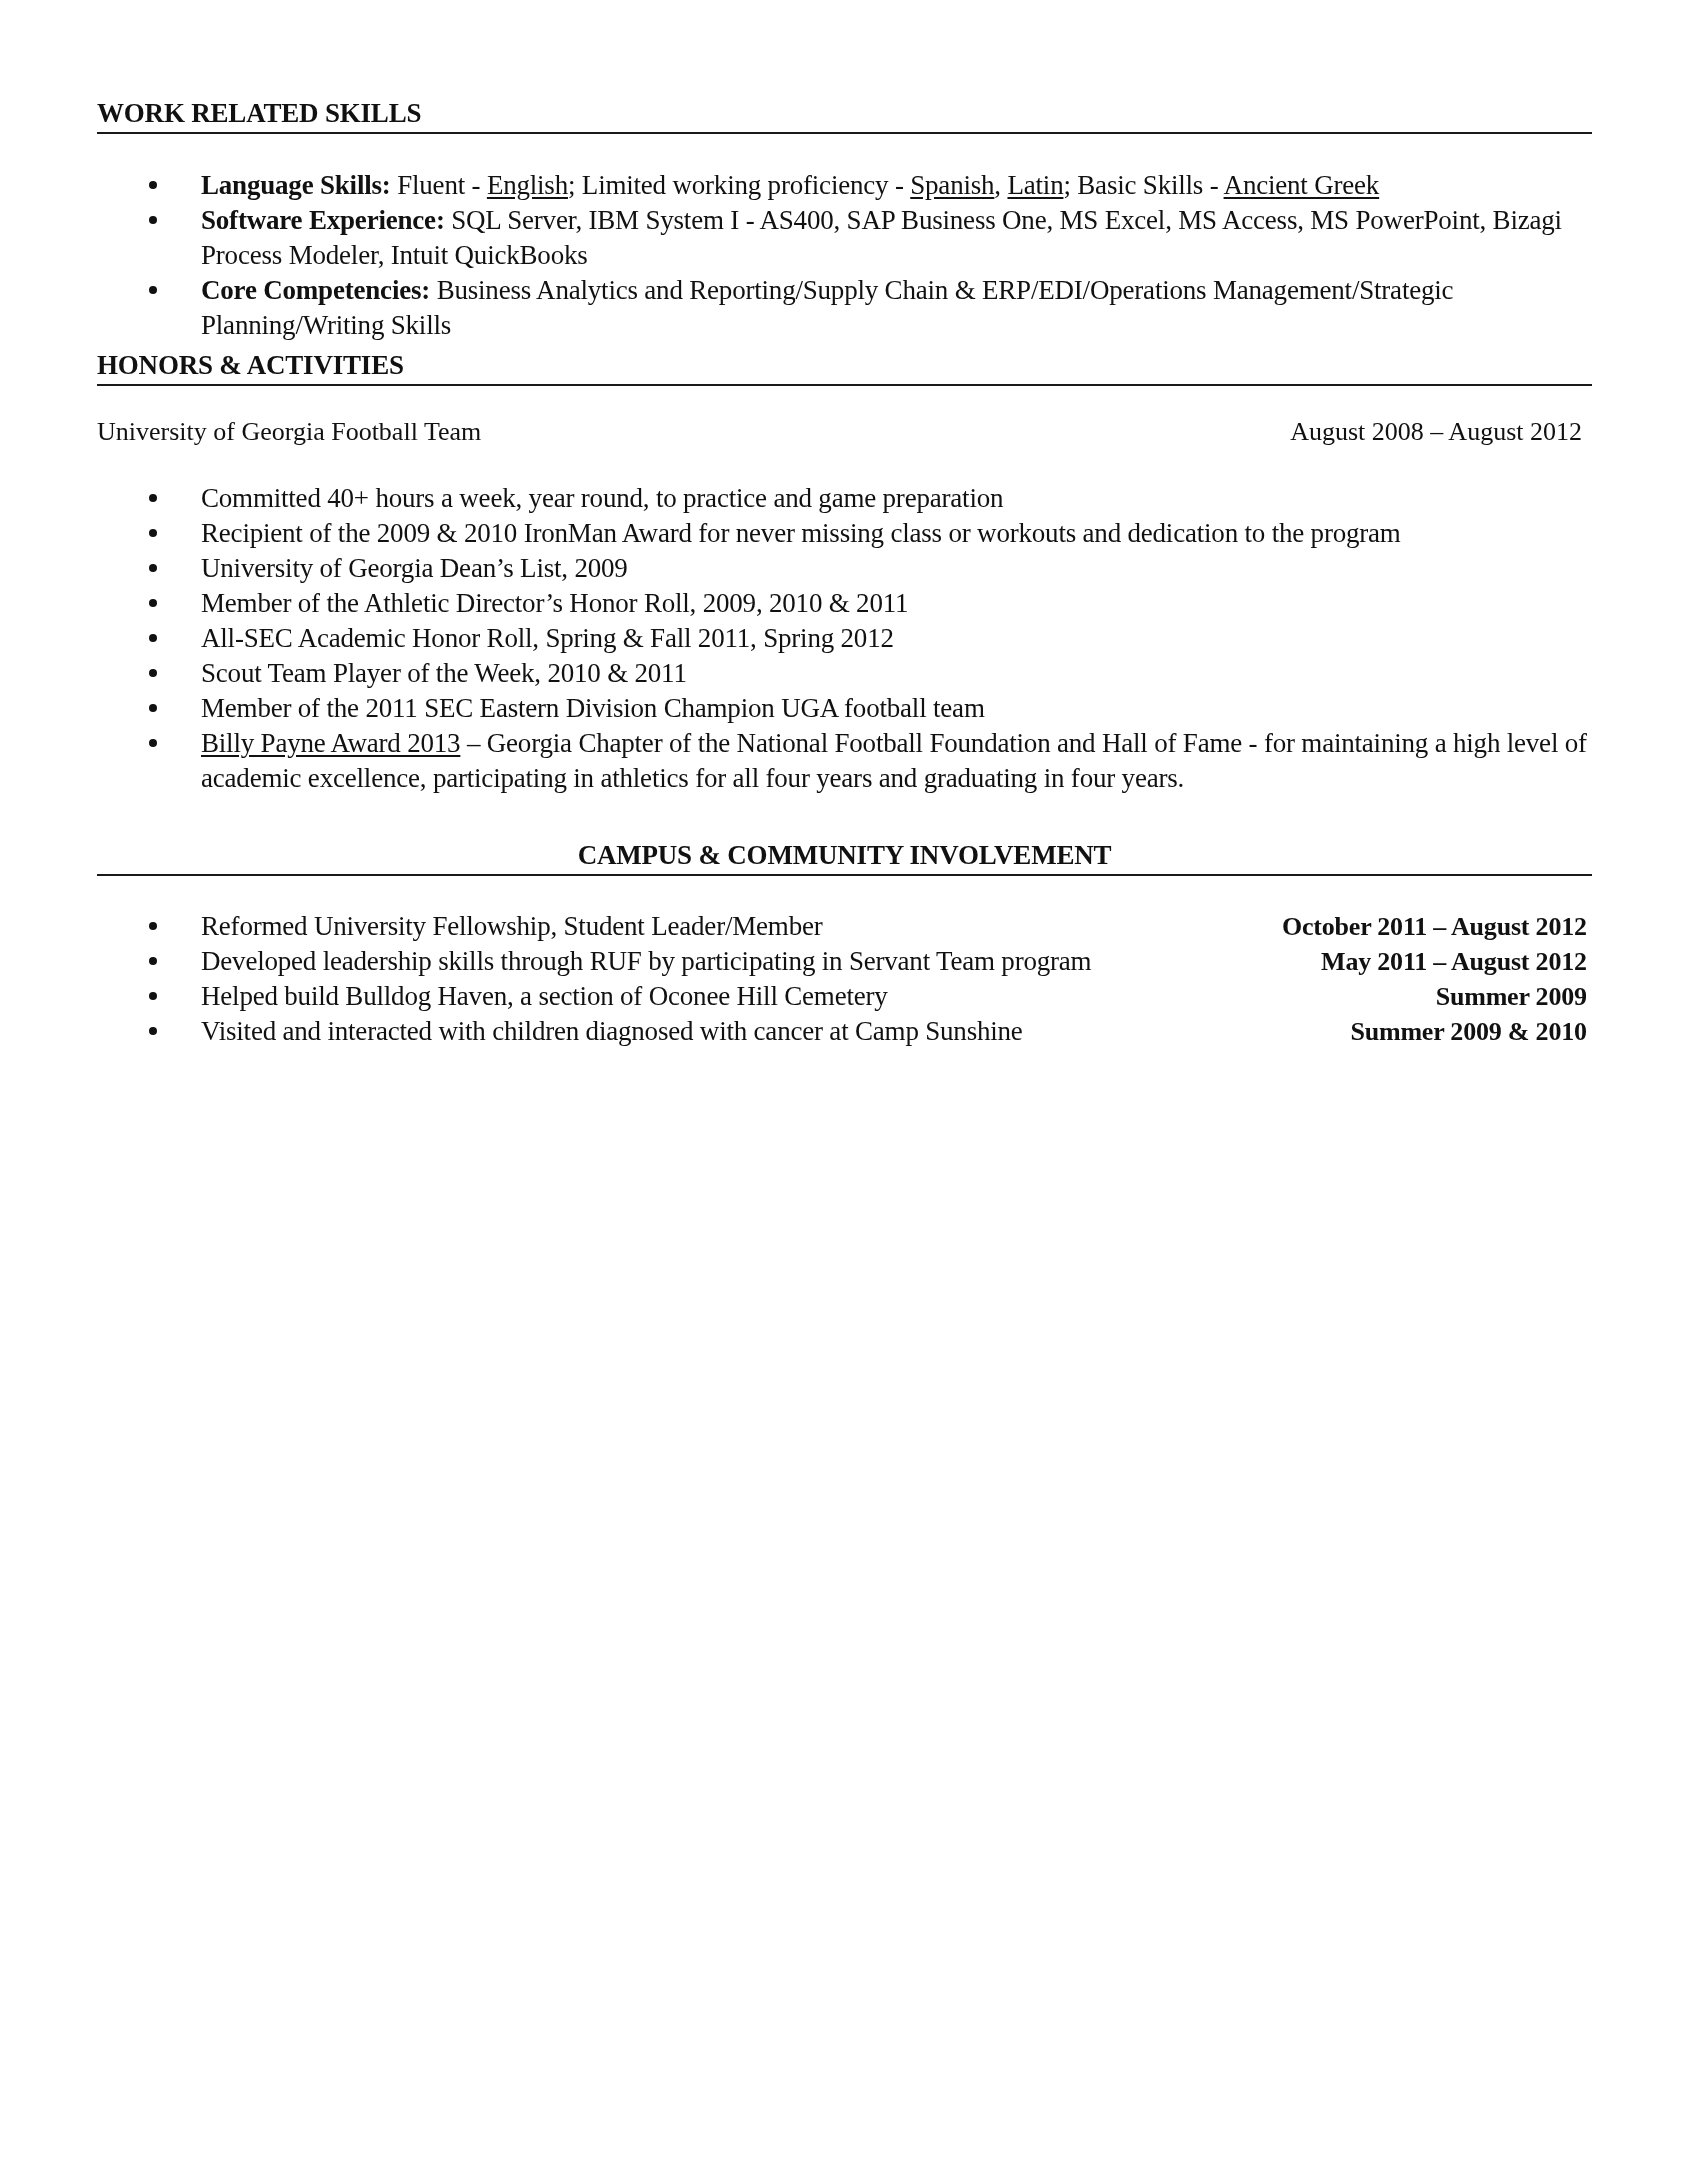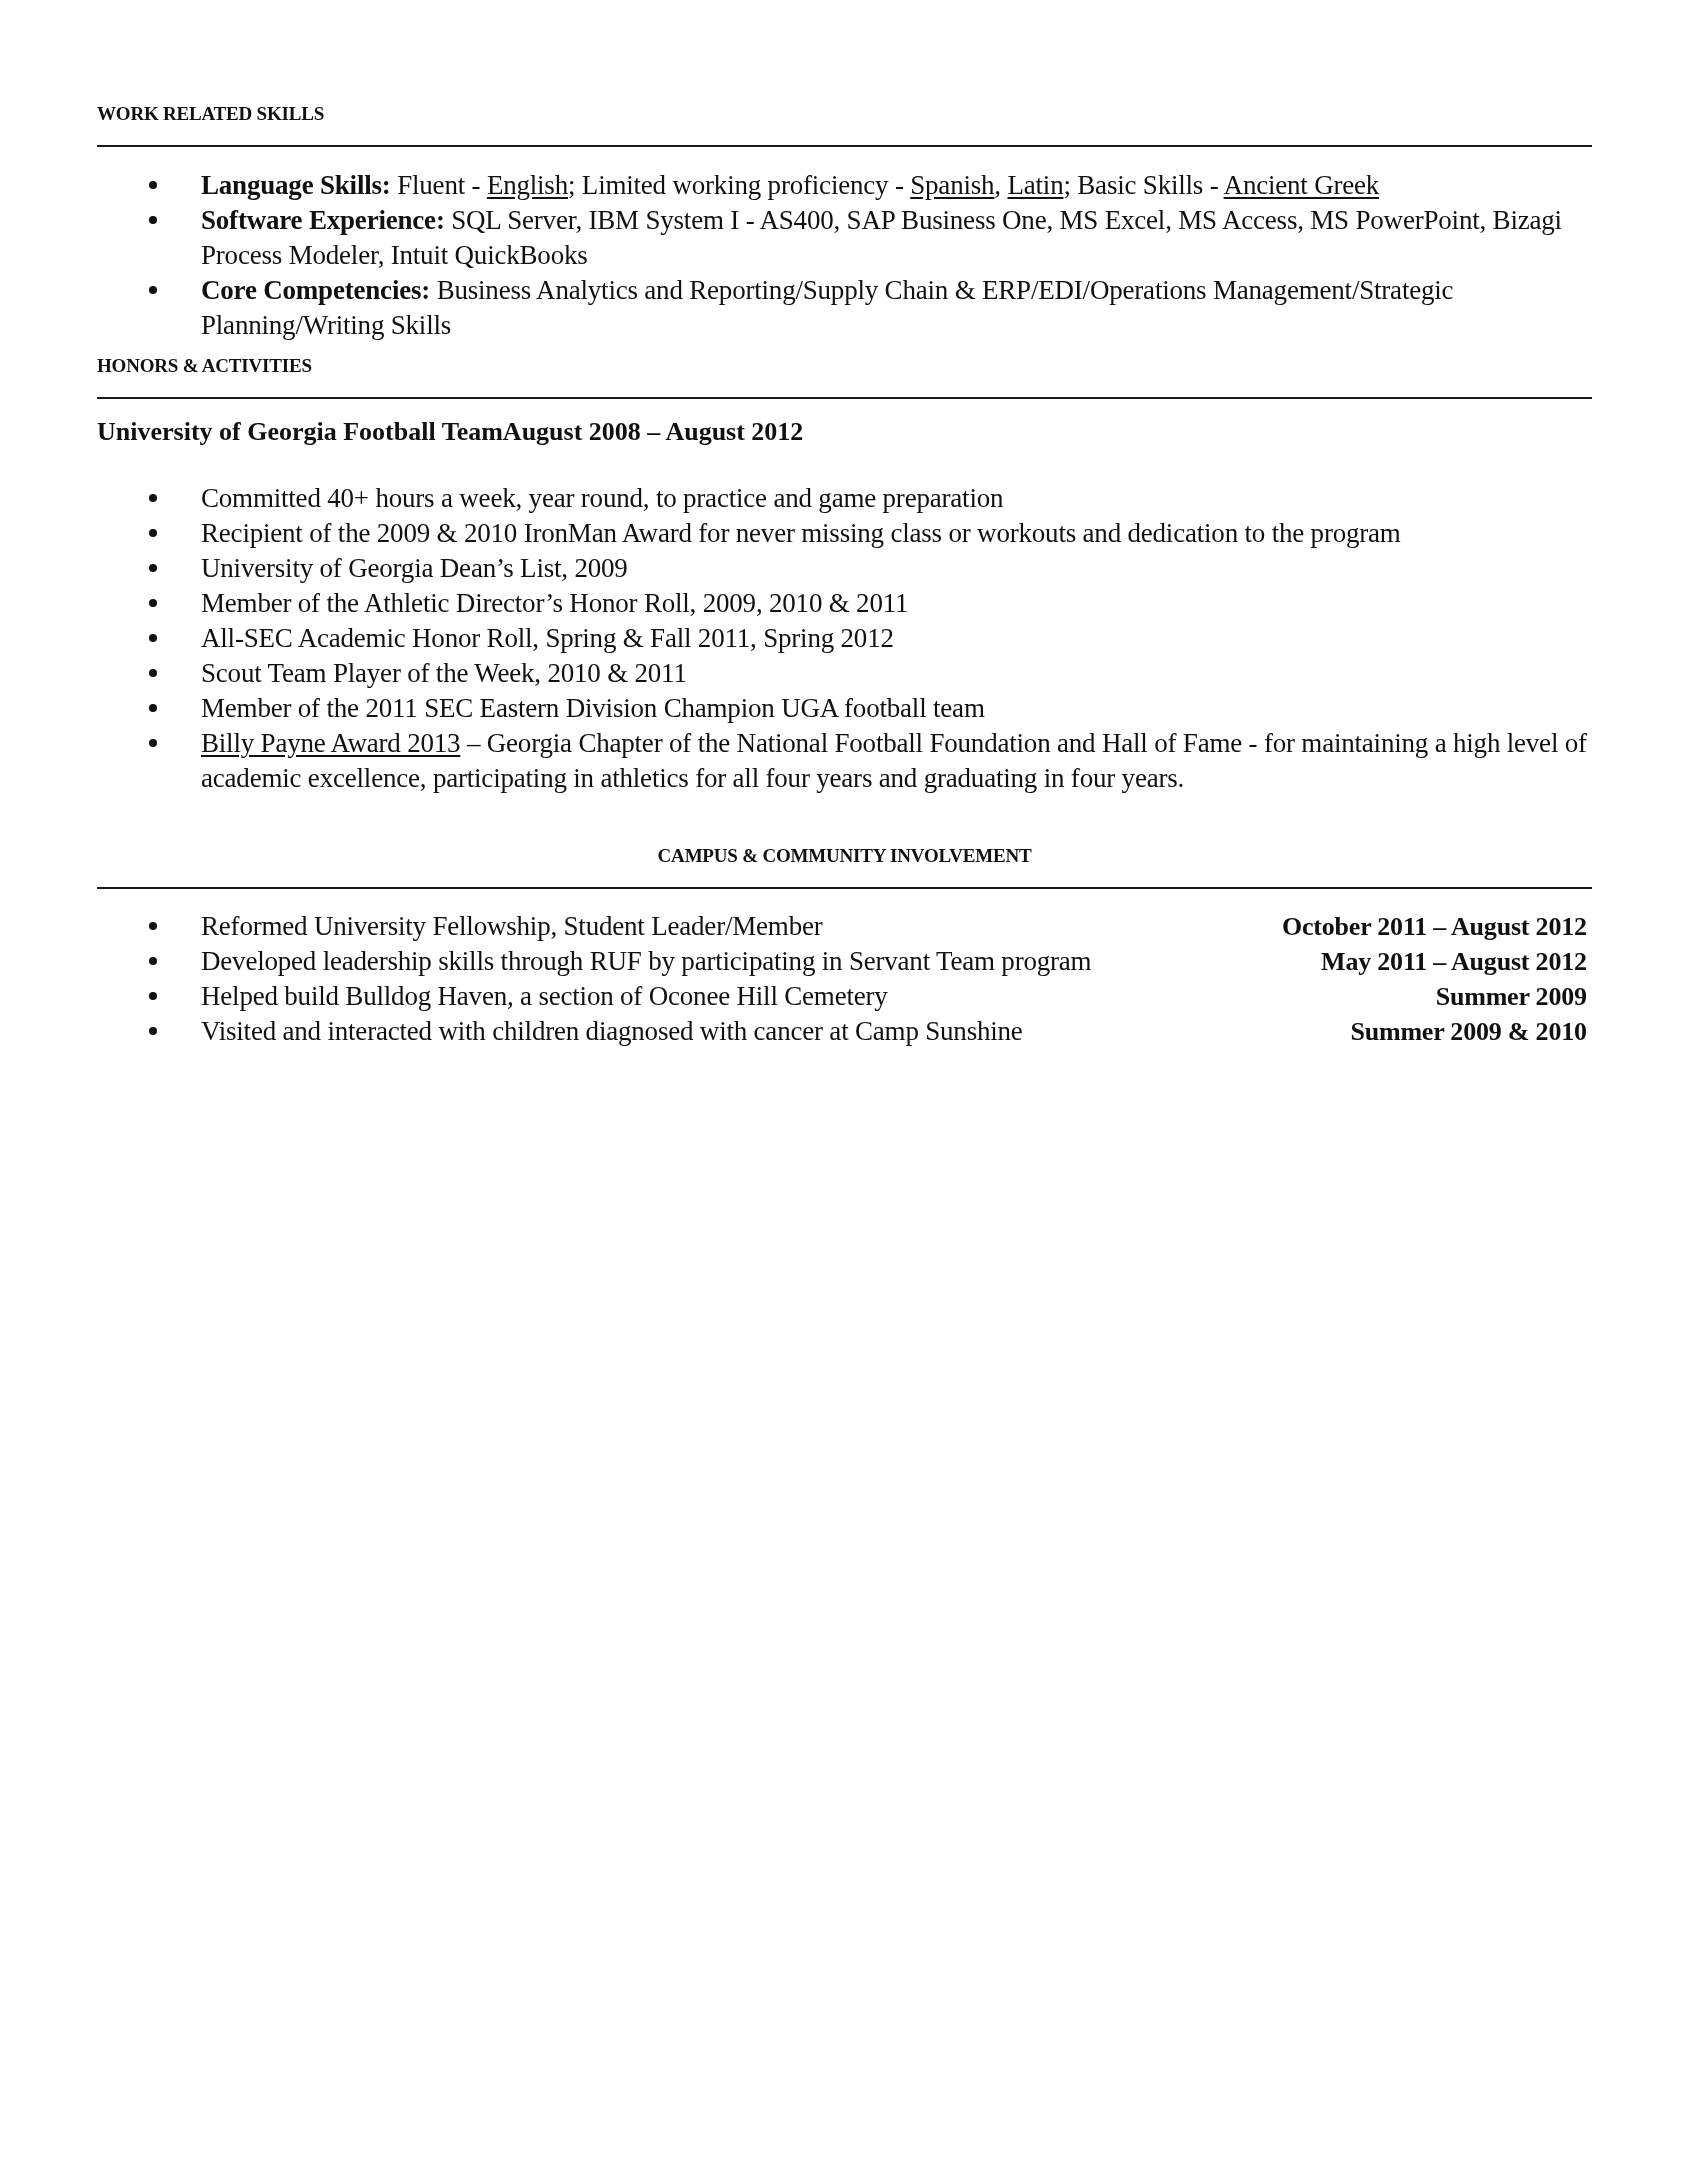--- a/index.html
+++ b/index.html
@@ -19,24 +19,24 @@
     position: absolute;
     left: 97px;
     top: 0;
     width: 1495px;
   }
   .section-heading {
     position: absolute;
     left: 0;
     width: 1495px;
     font-weight: bold;
-    font-size: 19px;
+    font-size: 27px;
     letter-spacing: -0.2px;
     border-bottom: 2.5px solid #1a1a1a;
-    padding-bottom: 15px;
+    padding-bottom: 2px;
     line-height: 33px;
   }
   .bullets {
     position: absolute;
     left: 0;
     width: 1495px;
     margin: 3px;
     padding: 0;
     list-style: none;
   }
@@ -68,21 +68,22 @@
   .date {
     font-weight: bold;
     white-space: nowrap;
     font-size: 26px;
   }
   .org-title {
     position: absolute;
     left: 0;
     width: 1485px;
     display: flex;
-    font-weight: bold;
+    justify-content: space-between;
+    font-weight: normal;
     font-size: 26px;
     line-height: 35px;
   }
 </style>
 </head>
 <body>
 
 <div class="page">
 
   <div class="section-heading" style="top:97px;">WORK RELATED SKILLS</div>

